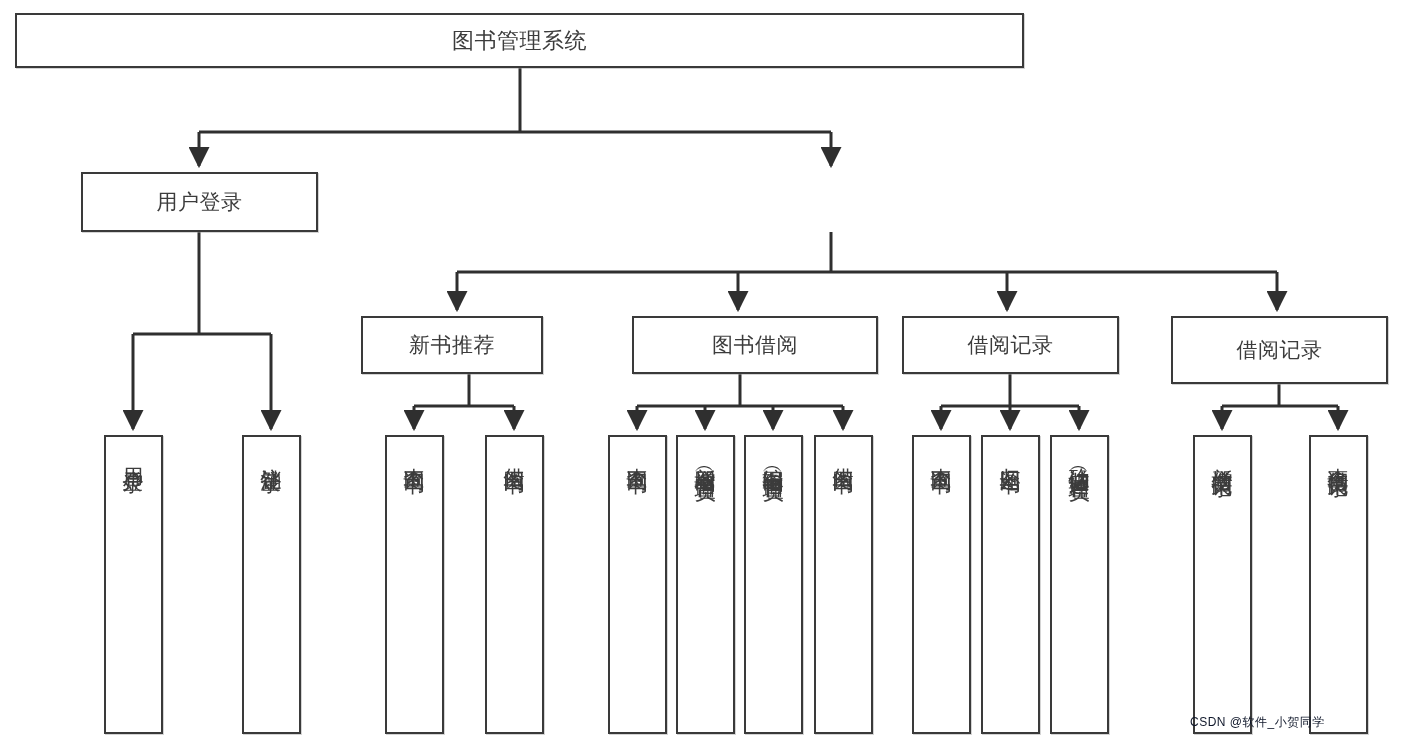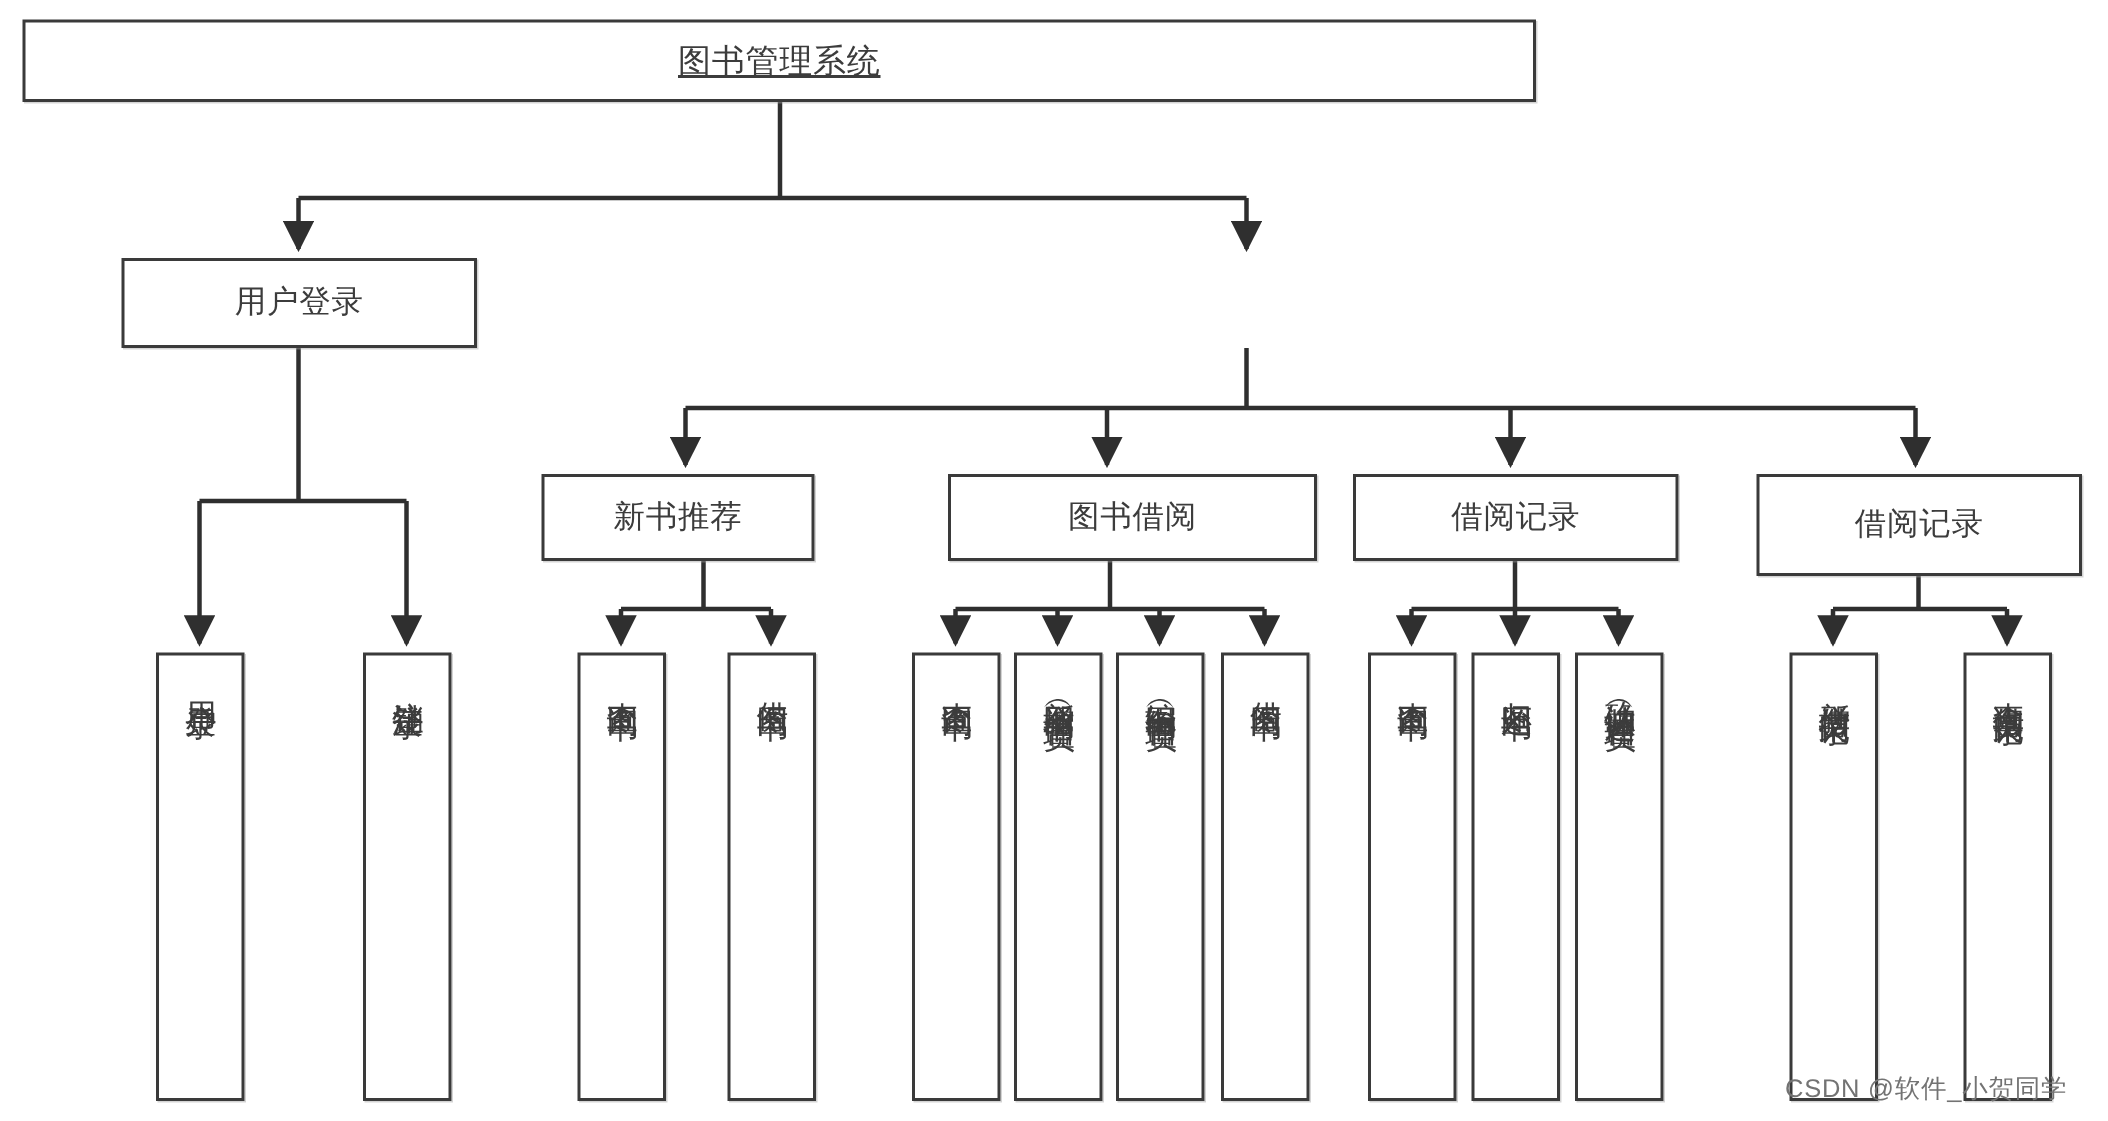--- a/index.html
+++ b/index.html
@@ -59,22 +59,22 @@
   .node.vert .node-label {
     writing-mode: vertical-rl;
     text-orientation: upright;
     font-size: 21px;
     line-height: 1.0;
     letter-spacing: 2px;
     white-space: nowrap;
   }
   .watermark {
     position: absolute;
-    color: #737373;
-    font-size: 17px;
+    color: #0f172a;
+    font-size: 12px;
     white-space: nowrap;
     letter-spacing: 0.5px;
   }
 </style>
 </head>
 <body>
 
 <div id="diagram">
 
   <svg id="connectors" viewBox="0 0 1405 747" width="1405" height="747" aria-hidden="true">
@@ -120,21 +120,21 @@
       <path d="M 1010 406 L 1010 429" marker-end="url(#arrow)"></path>
       <path d="M 1079 406 L 1079 429" marker-end="url(#arrow)"></path>
 
       <path d="M 1279 374 L 1279 406"></path>
       <path d="M 1222 406 L 1338 406"></path>
       <path d="M 1222 406 L 1222 429" marker-end="url(#arrow)"></path>
       <path d="M 1338 406 L 1338 429" marker-end="url(#arrow)"></path>
     </g>
   </svg>
 
-  <div class="node horiz root" style="left:15px; top:13px; width:1009px; height:55px;text-decoration:underline;">
+  <div class="node horiz root" style="left:15px; top:13px; width:1009px; height:55px;">
     <span class="node-label">图书管理系统</span>
   </div>
 
   <div class="node horiz" style="left:81px; top:172px; width:237px; height:60px;">
     <span class="node-label">用户登录</span>
   </div>
 
   <div class="node horiz" style="left:361px; top:316px; width:182px; height:58px;">
     <span class="node-label">新书推荐</span>
   </div>

